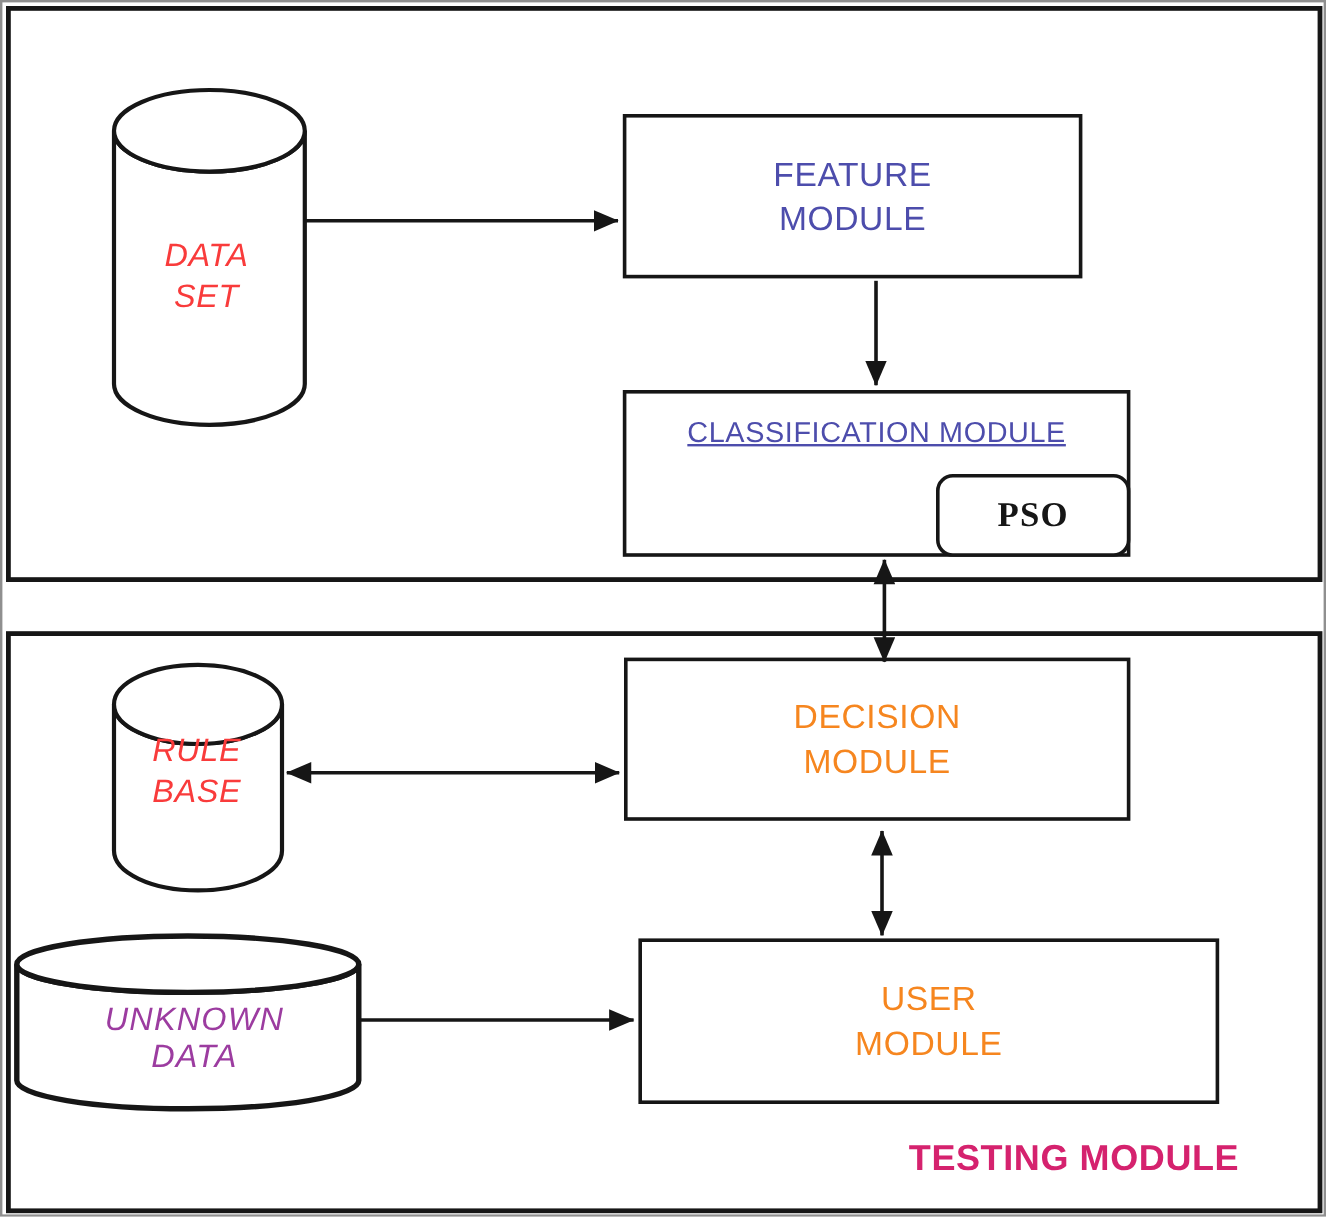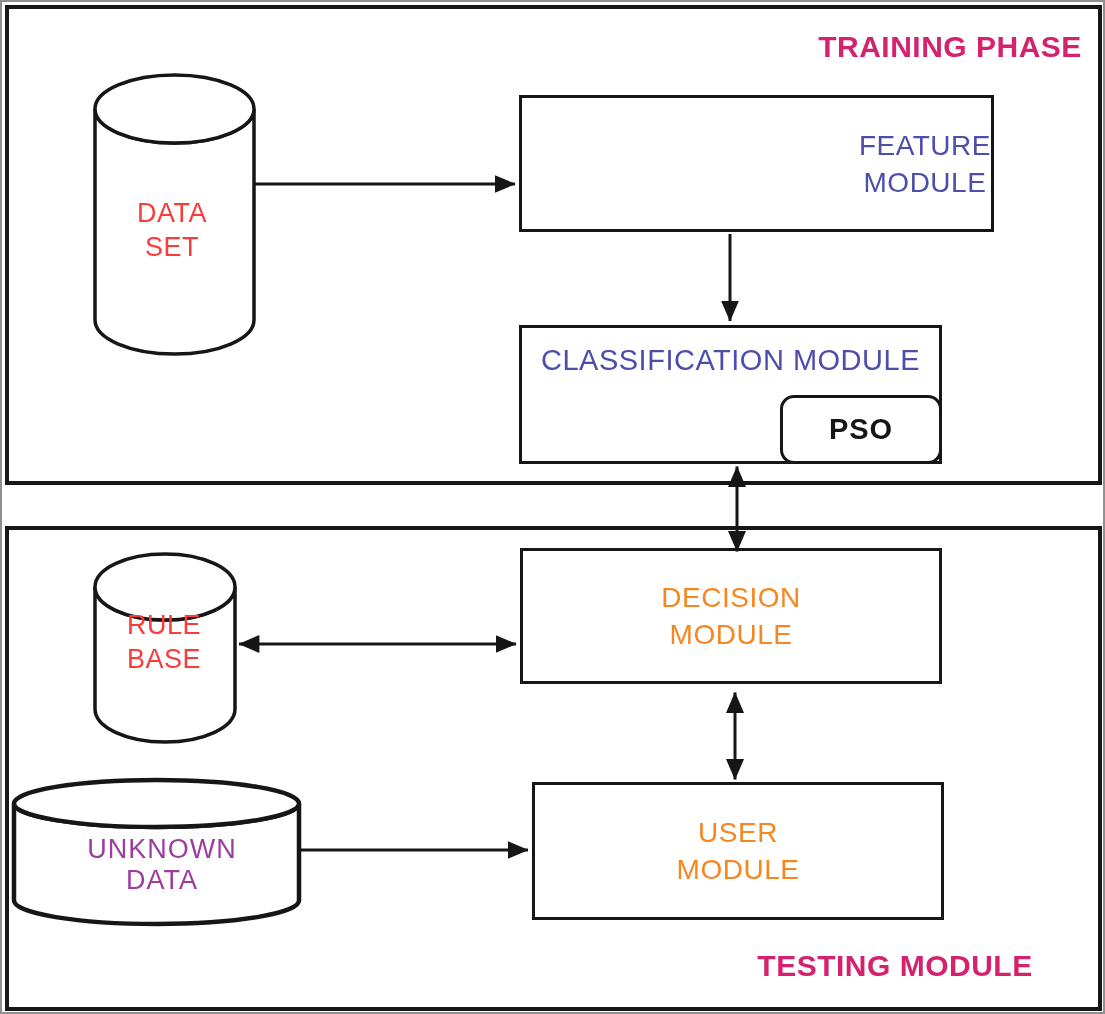--- a/index.html
+++ b/index.html
@@ -26,32 +26,32 @@
   .box {
     position: absolute;
     box-sizing: border-box;
     border: 3px solid var(--line, #161616);
     background: #fff;
     z-index: 2;
     display: flex;
     align-items: center;
     justify-content: center;
   }
-  .box.feature        { left: 517px; top: 93px;  width: 475px; height: 137px; justify-content: flex-end; }
+  .box.feature        { left: 517px; top: 93px;  width: 383px; height: 137px; }
   .box.classification { left: 517px; top: 323px; width: 423px; height: 139px;
                         align-items: flex-start; padding-top: 14px; }
   .box.pso            { left: 778px; top: 393px; width: 162px; height: 69px;
-                        border-radius: 14px; z-index: 3; }
+                        border-radius: 14px; z-index: 3; font-family: Liberation Serif, serif; }
   .box.decision       { left: 518px; top: 546px; width: 422px; height: 136px; }
-  .box.ui             { left: 530px; top: 780px; width: 412px; height: 138px; }
+  .box.ui             { left: 530px; top: 780px; width: 484px; height: 138px; }
 
   .mlabel { text-align: center; letter-spacing: 0.5px; }
   .mlabel span { display: block; }
   .blue   { color: var(--blue-text, #4d4dac);   font-size: 28px; line-height: 37px; }
-  .blue.single { font-size: 29px; }
+  .blue.single { font-size: 24px; text-decoration: underline; }
   .orange { color: var(--orange-text, #f6861f); font-size: 28px; line-height: 37px; }
   .psotext { color: #161616; font-size: 29px; font-weight: bold; letter-spacing: 1px; }
 
   .overlay {
     position: absolute;
     left: 0; top: 0;
     z-index: 4;
     pointer-events: none;
   }
   .overlay .cyl path, .overlay .cyl ellipse {
@@ -66,40 +66,39 @@
   }
   .overlay marker path { fill: var(--line, #161616); stroke: none; }
 
   .freelabel {
     position: absolute;
     transform: translate(-50%, -50%);
     text-align: center;
     white-space: nowrap;
     z-index: 5;
   }
-  .freelabel span { display: block; }
+  .freelabel span { display: block; font-style: italic; }
   .phase-label {
     color: var(--phase-label, #d5226e);
     font-size: 30px;
     font-weight: bold;
     letter-spacing: 0.5px;
     z-index: 2;
   }
   .cyl-red    { color: var(--red-text, #f93b3b);    font-size: 27px; line-height: 34px; letter-spacing: 0.5px; }
   .cyl-purple { color: var(--purple-text, #9c3ca0); font-size: 27px; line-height: 31px; letter-spacing: 1px; }
 </style>
 </head>
 <body>
 
 <div class="canvas">
 
   <div class="phase training"></div>
   <div class="phase testing"></div>
 
-  <div class="freelabel phase-label" style="left:948px; top:45px">TRAINING PHASE</div>
   <div class="freelabel phase-label" style="left:893px; top:964px">TESTING MODULE</div>
 
   <div class="box feature">
     <div class="mlabel blue">
       <span>FEATURE</span>
       <span>MODULE</span>
     </div>
   </div>
 
   <div class="box classification">

